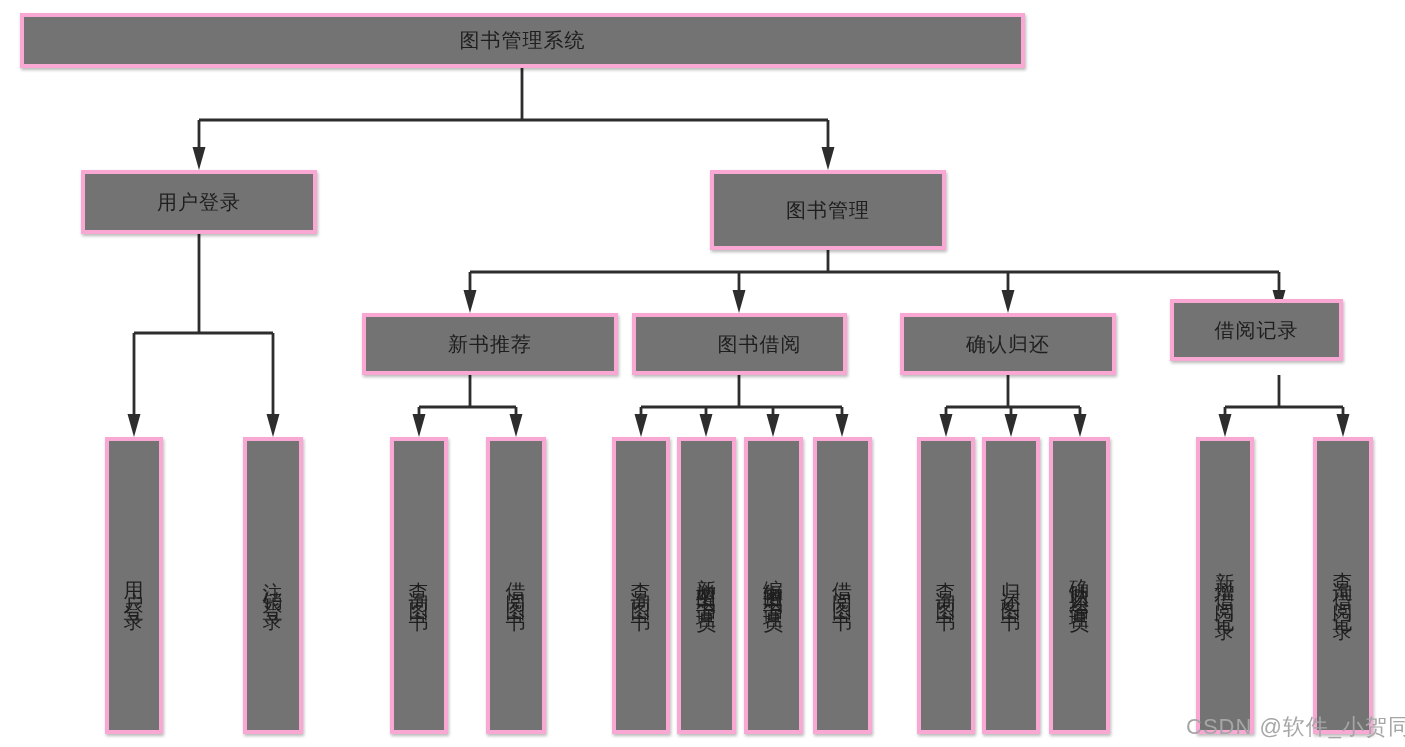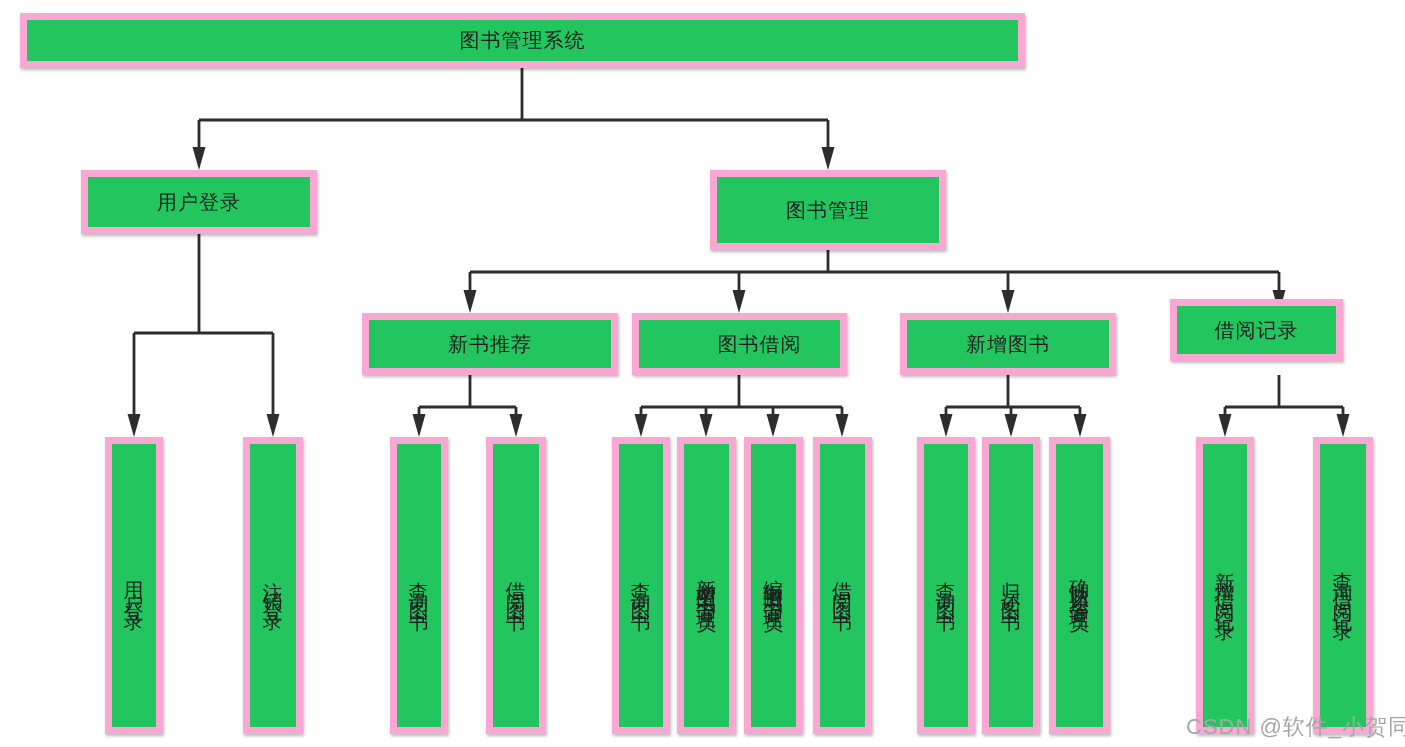--- a/index.html
+++ b/index.html
@@ -13,22 +13,22 @@
   }
   .lines {
     position: absolute;
     left: 0; top: 0;
     width: 1405px; height: 747px;
     pointer-events: none;
   }
   .node {
     position: absolute;
     box-sizing: border-box;
-    background: #22c55e;
-    border: 7px solid #f9a8d4;
+    background: #737373;
+    border: 4px solid #f9a8d4;
     color: #1e1e1e;
     display: flex;
     align-items: center;
     justify-content: center;
     box-shadow: 1px 2px 3px rgba(0,0,0,0.28);
   }
   .h-node {
     font-size: 20px;
     letter-spacing: 1px;
     white-space: nowrap;
@@ -90,21 +90,21 @@
     </g>
   </svg>
 
   <div class="node h-node" style="left:20px; top:13px; width:1005px; height:55px;">图书管理系统</div>
 
   <div class="node h-node" style="left:81px; top:170px; width:236px; height:64px;">用户登录</div>
   <div class="node h-node" style="left:710px; top:170px; width:236px; height:80px;">图书管理</div>
 
   <div class="node h-node" style="left:362px; top:313px; width:256px; height:62px;">新书推荐</div>
   <div class="node h-node" style="left:632px; top:313px; width:215px; height:62px;padding-left:40px;">图书借阅</div>
-  <div class="node h-node" style="left:900px; top:313px; width:216px; height:62px;">新增图书</div>
+  <div class="node h-node" style="left:900px; top:313px; width:216px; height:62px;">确认归还</div>
   <div class="node h-node" style="left:1170px; top:299px; width:173px; height:62px;">借阅记录</div>
 
   <div class="node leaf" style="left:105px; top:437px; width:58px; height:297px;">
     <span class="vtext v-short">用户登录</span>
   </div>
   <div class="node leaf" style="left:243px; top:437px; width:60px; height:297px;">
     <span class="vtext v-short">注销登录</span>
   </div>
 
   <div class="node leaf" style="left:390px; top:437px; width:58px; height:297px;">

